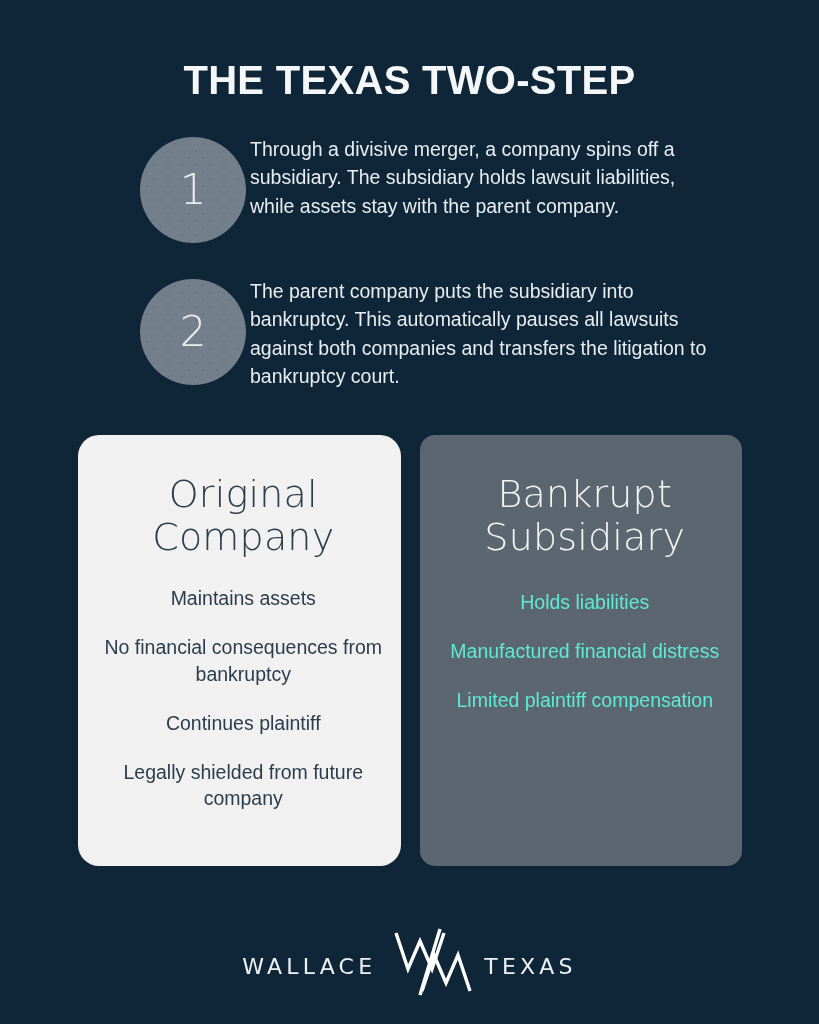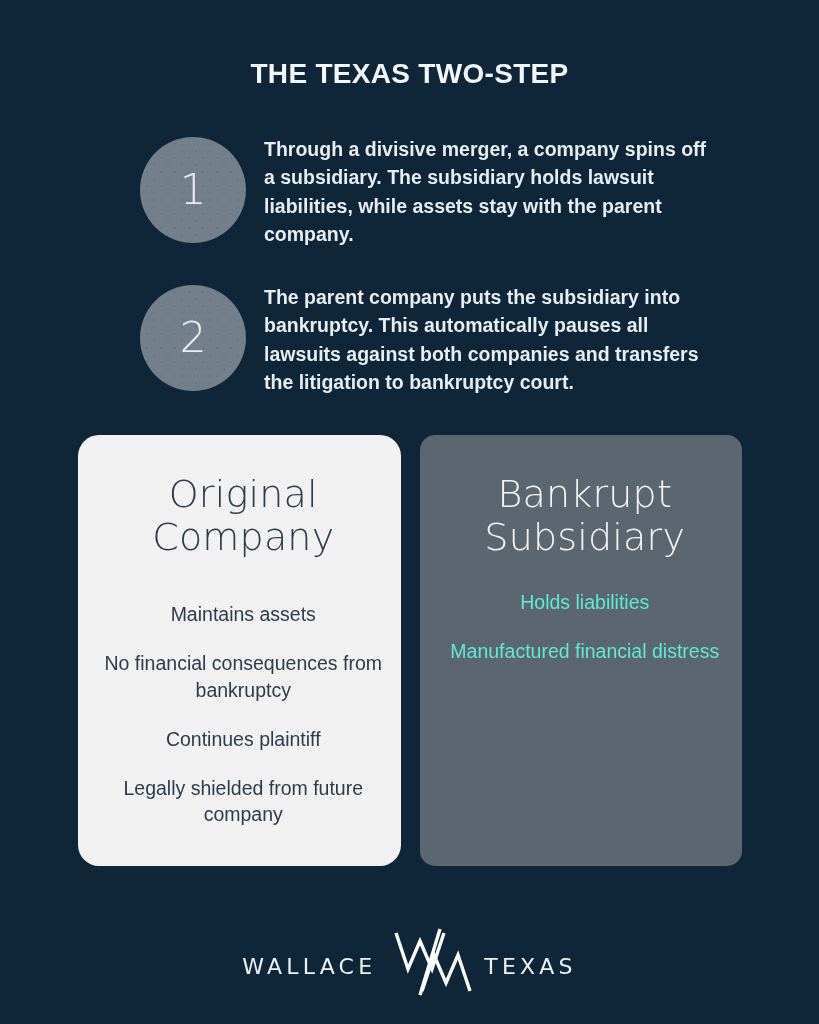--- a/index.html
+++ b/index.html
@@ -19,21 +19,21 @@
     background: #0e2637;
   }
 
   
   .title {
     position: absolute;
     top: 58px;
     left: 0;
     width: 819px;
     text-align: center;
-    font-size: 28px;
+    font-size: 40px;
     font-weight: 700;
     letter-spacing: 0.3px;
     color: #f4f6f7;
     font-family: "Liberation Sans", sans-serif;
   }
 
   
   .steps {
     position: absolute;
     top: 133px;
@@ -63,26 +63,26 @@
     justify-content: center;
     color: #e9edf0;
     font-size: 42px;
     font-weight: 300;
     font-family: "DejaVu Sans", sans-serif;
     line-height: 1;
     margin-top: 4px;
   }
 
   .step-text {
-    margin-left: 18px;
+    margin-left: 4px;
     padding-top: 2px;
     font-size: 19.5px;
     line-height: 1.46;
     color: #e8edf1;
-    font-weight: 700;
+    font-weight: 400;
   }
 
   
   .cards {
     position: absolute;
     top: 435px;
     left: 78px;
     width: 664px;
     height: 431px;
     display: flex;
@@ -122,21 +122,21 @@
   }
 
   .card-item {
     font-size: 19.5px;
     line-height: 1.38;
     font-weight: 400;
   }
   .card-light .card-item { color: #2b3d4d; }
   .card-dark  .card-item { color: #5eead4; }
 
-  .card-light .card-items { margin-top: 18px; }
+  .card-light .card-items { margin-top: 2px; }
   .card-dark  .card-items { margin-top: 6px; }
 
   
   .logo {
     position: absolute;
     top: 925px;
     left: 0;
     width: 819px;
     height: 72px;
     display: flex;
@@ -193,20 +193,21 @@
         <div class="card-item">Continues plaintiff</div>
         <div class="card-item">Legally shielded from future company</div>
       </div>
     </div>
 
     <div class="card card-dark">
       <div class="card-title">Bankrupt Subsidiary</div>
       <div class="card-items">
         <div class="card-item">Holds liabilities</div>
         <div class="card-item">Manufactured financial distress</div>
+        <div class="card-item">Limited plaintiff compensation</div>
       </div>
     </div>
 
   </div>
 
   <div class="logo">
     <span class="logo-word logo-left">WALLACE</span>
 
     <svg class="logo-mark" viewBox="0 0 96 72">
 

